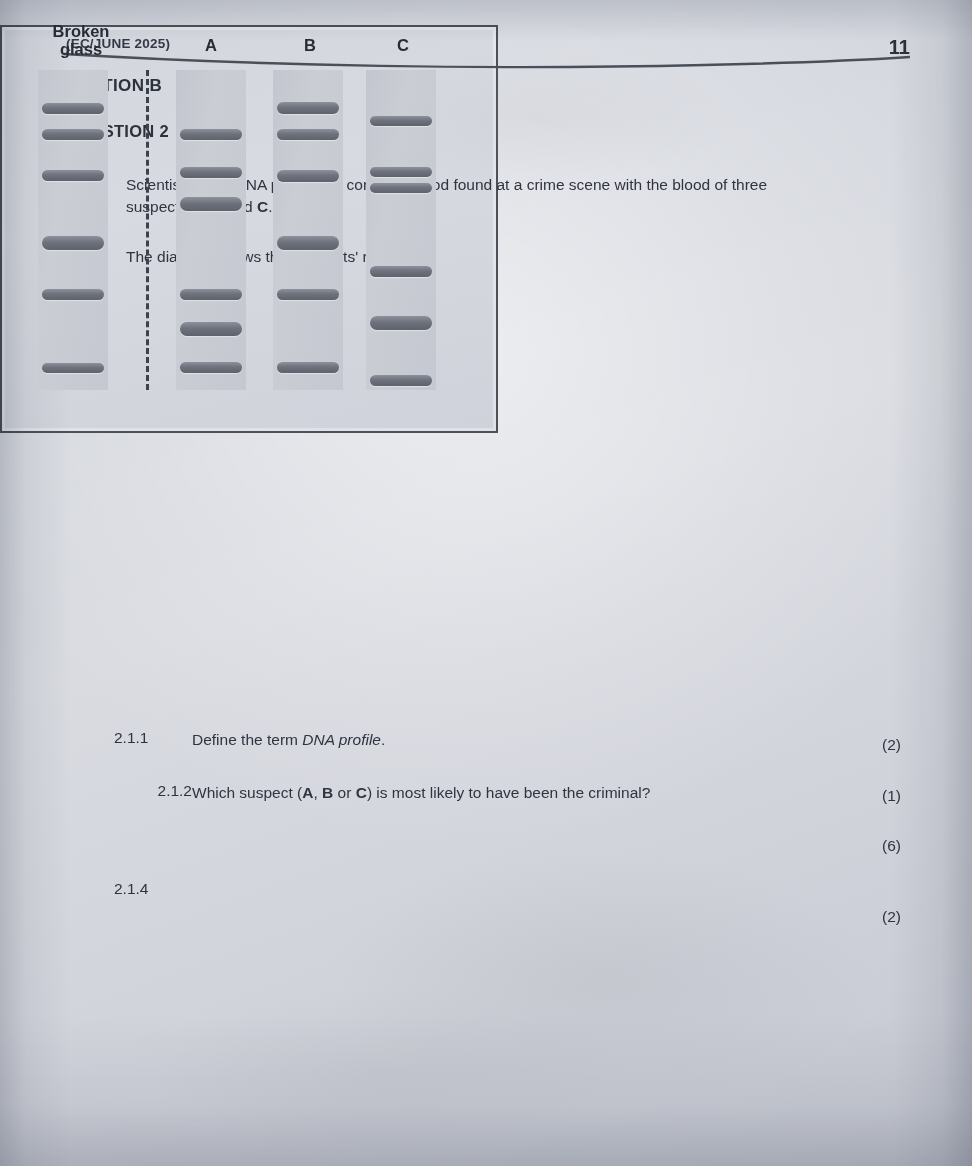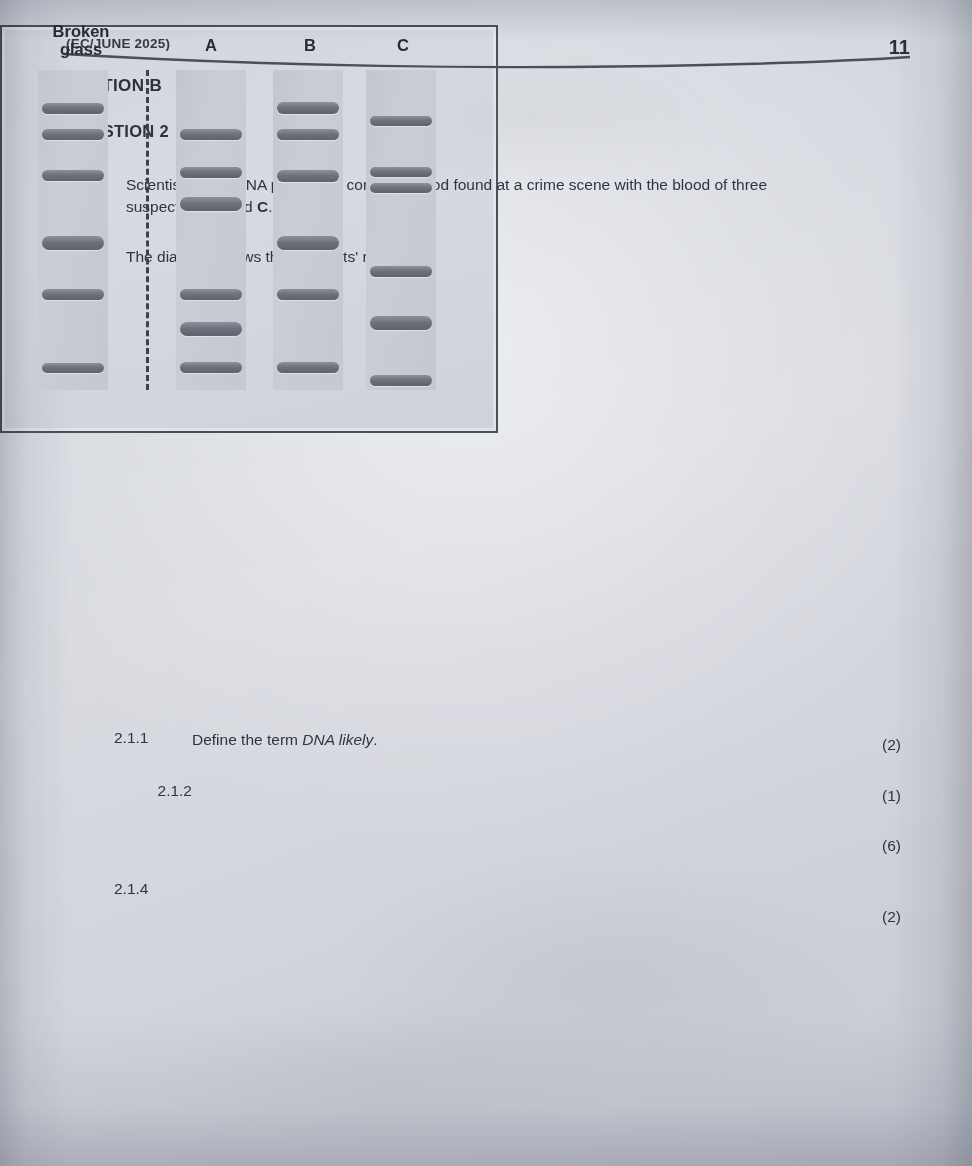--- a/index.html
+++ b/index.html
@@ -238,27 +238,29 @@
         <div class="band" style="height: 10px; top: 97.4px;"></div>
         <div class="band" style="height: 10px; top: 113.4px;"></div>
         <div class="band" style="height: 11px; top: 196.1px;"></div>
         <div class="band" style="height: 14px; top: 245.8px;"></div>
         <div class="band" style="height: 11px; top: 305px;"></div>
       </div>
   </div>
 
   <div class="qrow" id="q211">
     <div class="qnum">2.1.1</div>
-    <div class="qtext"><span>Define the term </span><i>DNA likely</i><span>.</span>
+    <div class="qtext"><span>Define the term </span><i>DNA profile</i><span>.</span>
     </div>
   </div>
   <div class="marks" style="left:882px; top:736px;">(2)</div>
 
   <div class="qrow" id="q212">
     <div class="qnum">2.1.2</div>
+    <div class="qtext"><span>Which suspect (</span><b>A</b><span>, </span><b>B</b><span> or </span><b>C</b><span>) is most likely to have been the criminal?</span>
+    </div>
   </div>
   <div class="marks" style="left:882px; top:787px;">(1)</div>
 
   <div class="marks" style="left:882px; top:837px;">(6)</div>
 
   <div class="qrow" id="q214">
     <div class="qnum">2.1.4</div>
   </div>
   <div class="marks" style="left:882px; top:908px;">(2)</div>
 

